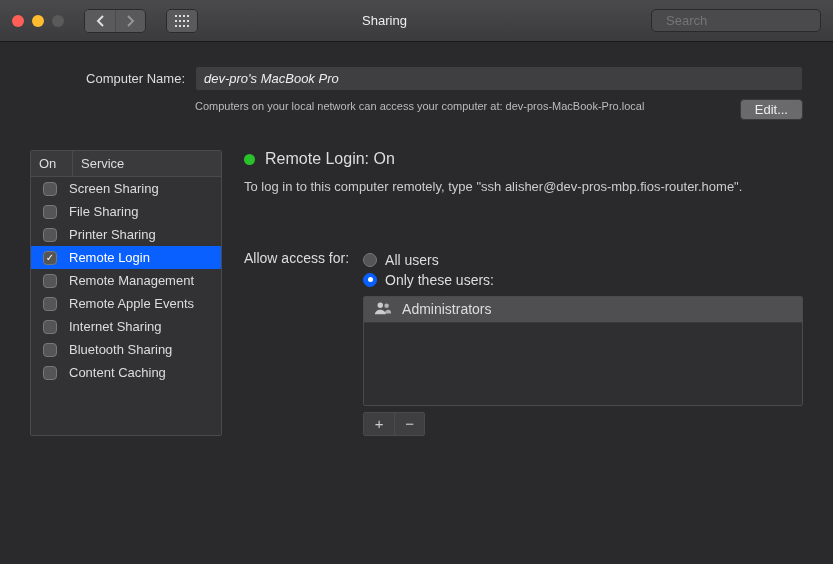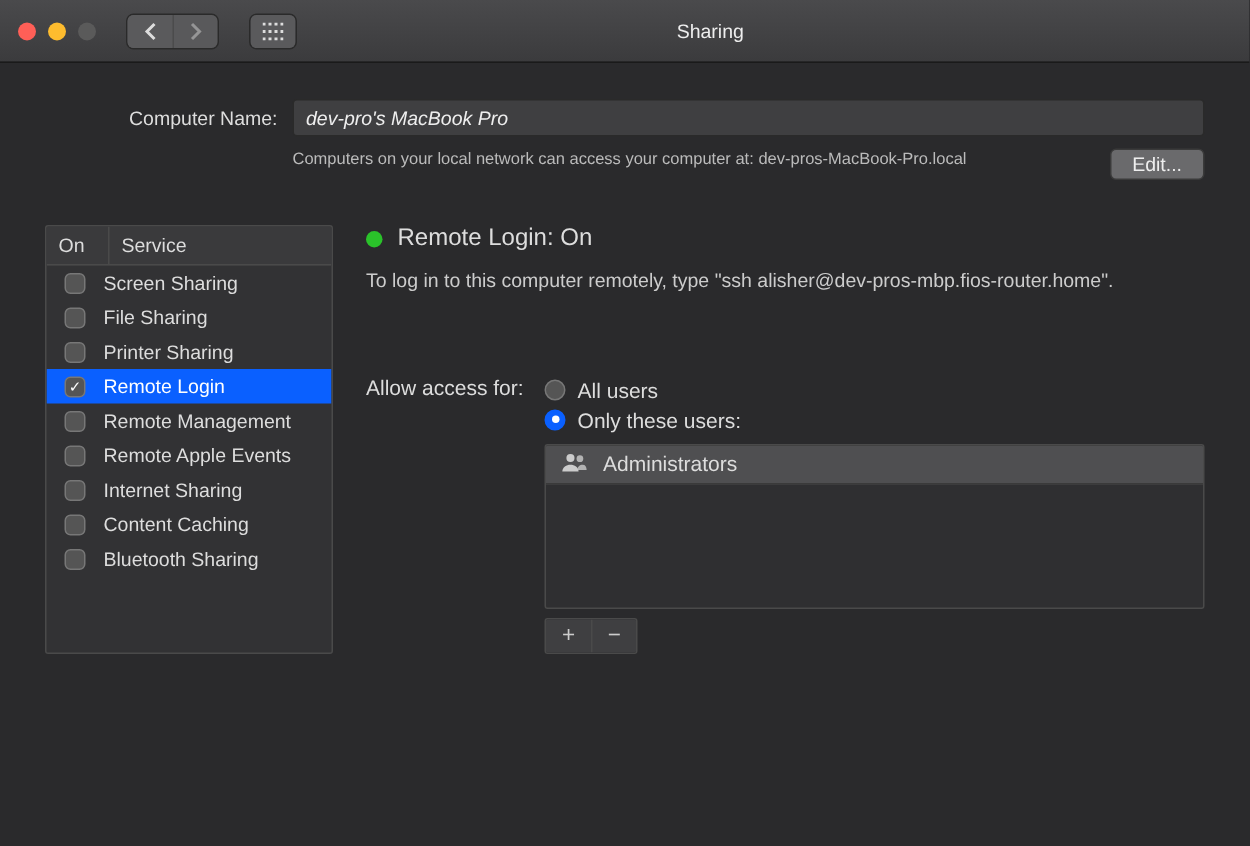--- a/index.html
+++ b/index.html
@@ -83,20 +83,27 @@
             <rect x="12" y="5" width="2" height="2"></rect>
             <rect y="10" width="2" height="2"></rect>
             <rect x="4" y="10" width="2" height="2"></rect>
             <rect x="8" y="10" width="2" height="2"></rect>
             <rect x="12" y="10" width="2" height="2"></rect>
           </g>
         </svg>
     </div>
   </div>
   <div class="title">Sharing</div>
+  <div class="search">
+    <svg width="12" height="12" viewBox="0 0 12 12">
+        <circle cx="5" cy="5" r="4" stroke="#999" stroke-width="1.5" fill="none"></circle>
+        <line x1="8" y1="8" x2="11" y2="11" stroke="#999" stroke-width="1.5"></line>
+      </svg>
+    <input placeholder="Search" style="">
+  </div>
 </div>
 
 <div class="content">
   <div class="row-name">
     <label>Computer Name:</label>
     <input class="name-input" value="dev-pro's MacBook Pro" style="">
   </div>
   <div class="hint-row">
     <div class="hint">Computers on your local network can access your computer at: dev-pros-MacBook-Pro.local</div>
     <button class="edit-btn">Edit...</button>
@@ -132,25 +139,25 @@
           <div class="svc-row">
             <span class="cb"></span>
             <span class="svc-label">Remote Apple Events</span>
           </div>
           <div class="svc-row">
             <span class="cb"></span>
             <span class="svc-label">Internet Sharing</span>
           </div>
           <div class="svc-row">
             <span class="cb"></span>
+            <span class="svc-label">Bluetooth Sharing</span>
+          </div>
+          <div class="svc-row">
+            <span class="cb"></span>
             <span class="svc-label">Content Caching</span>
-          </div>
-          <div class="svc-row">
-            <span class="cb"></span>
-            <span class="svc-label">Bluetooth Sharing</span>
           </div>
         </div>
     </div>
 
     <div class="right">
       <div class="status-line">
         <span class="status-dot" id="status-dot" style="background: rgb(42, 194, 42);"></span>
         <span>Remote Login: On</span>
       </div>
       <div class="instr">To log in to this computer remotely, type "ssh alisher@dev-pros-mbp.fios-router.home".</div>

